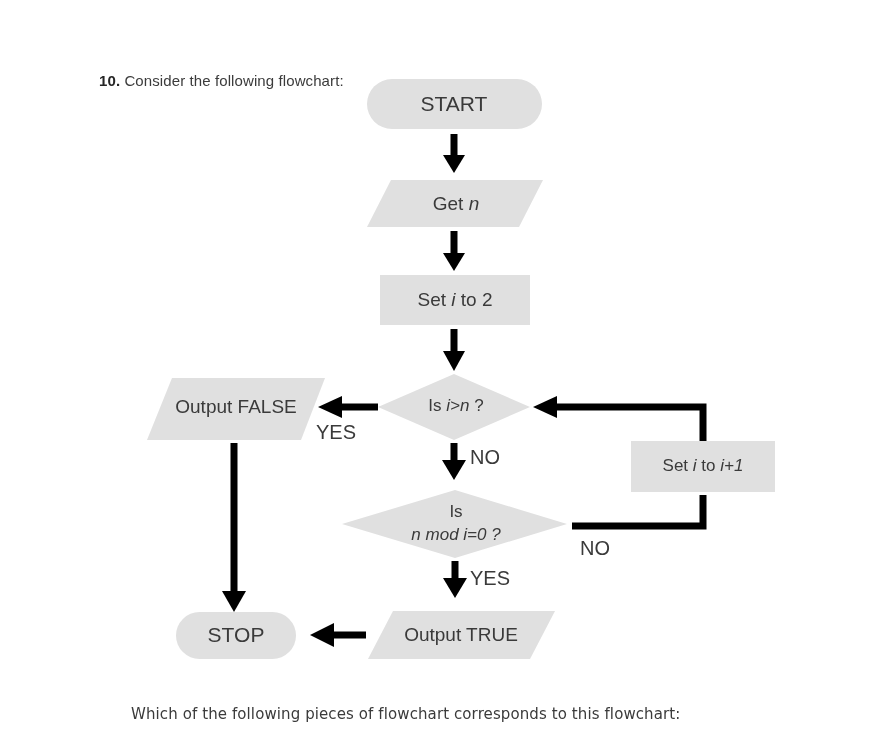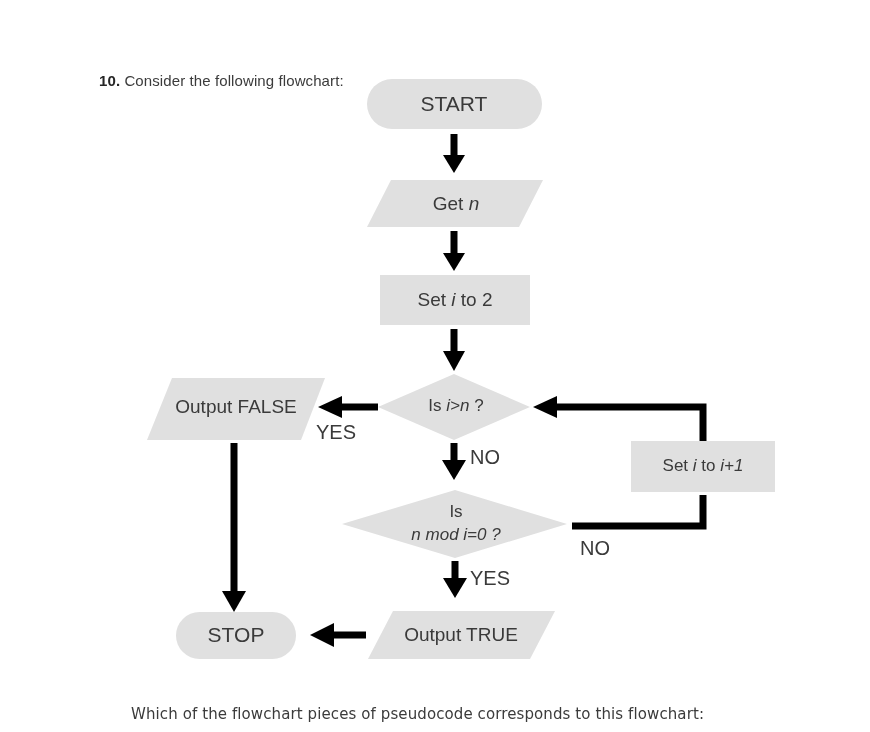--- a/index.html
+++ b/index.html
@@ -215,14 +215,14 @@
       <rect class="shape-fill" x="176" y="557" width="120" height="47" rx="23.5" ry="23.5"></rect>
       <text class="node-text node-text-big" x="236" y="581">
         <tspan>STOP</tspan>
       </text>
     </g>
 
   </svg>
 </div>
 
 <div class="footer-line">
-  <span>Which of the flowchart pieces of pseudocode corresponds to this flowchart:</span>
+  <span>Which of the following pieces of flowchart corresponds to this flowchart:</span>
 </div>
 
 </body></html>

